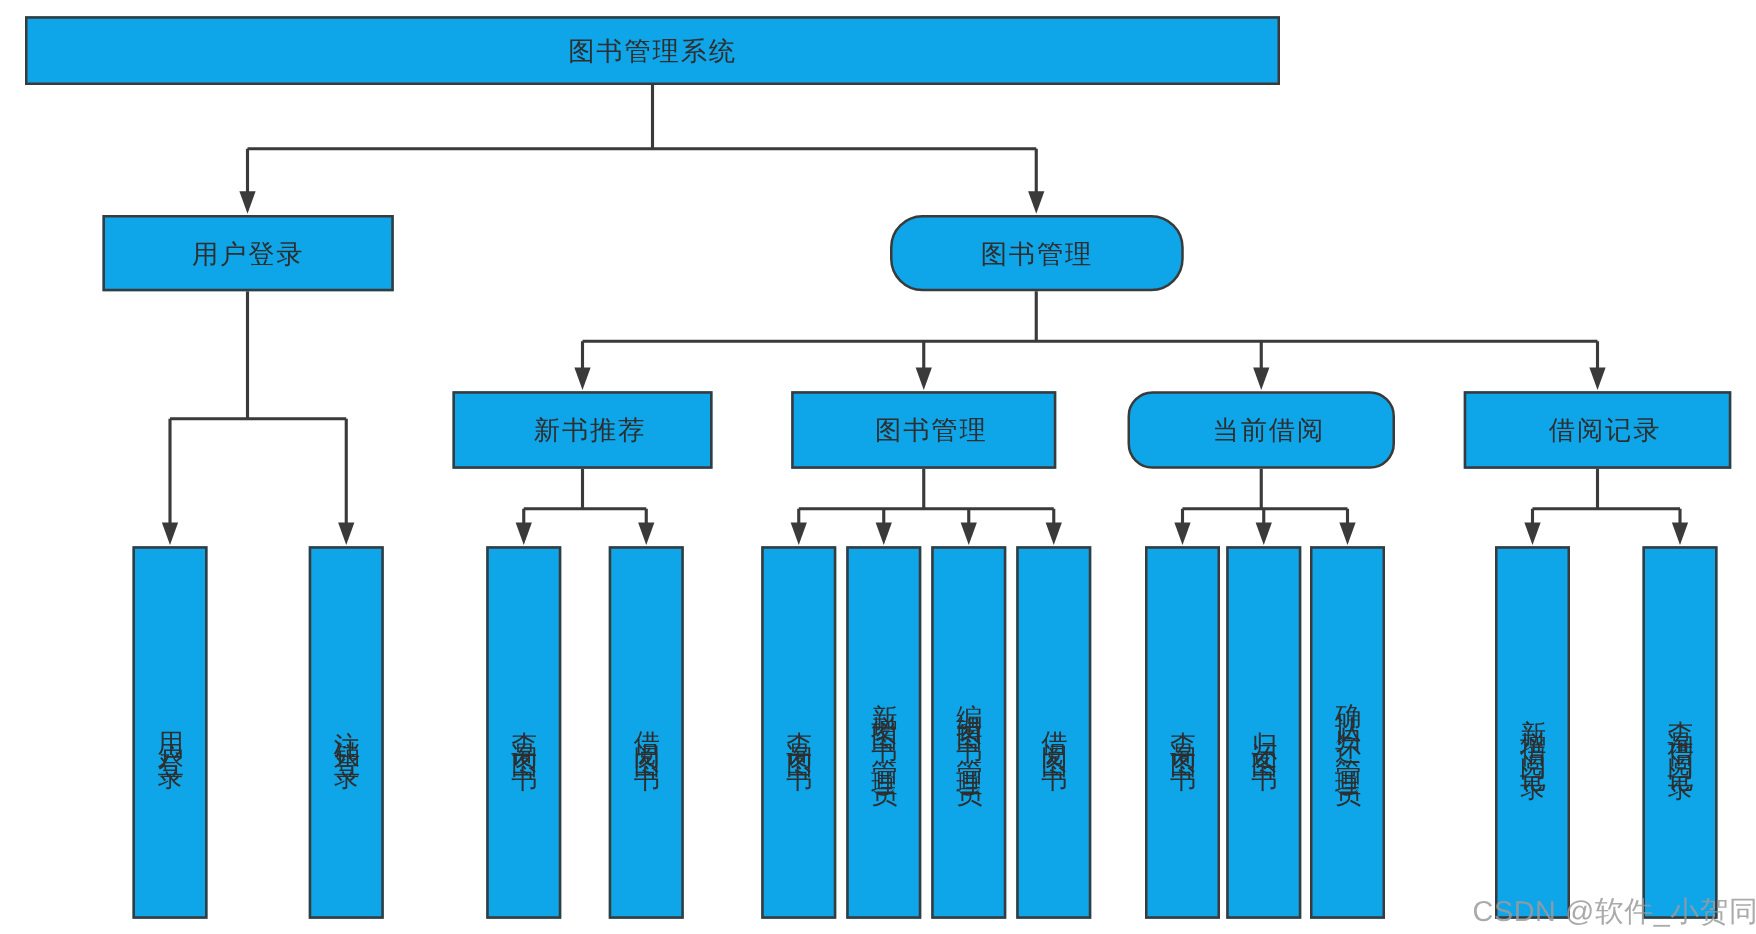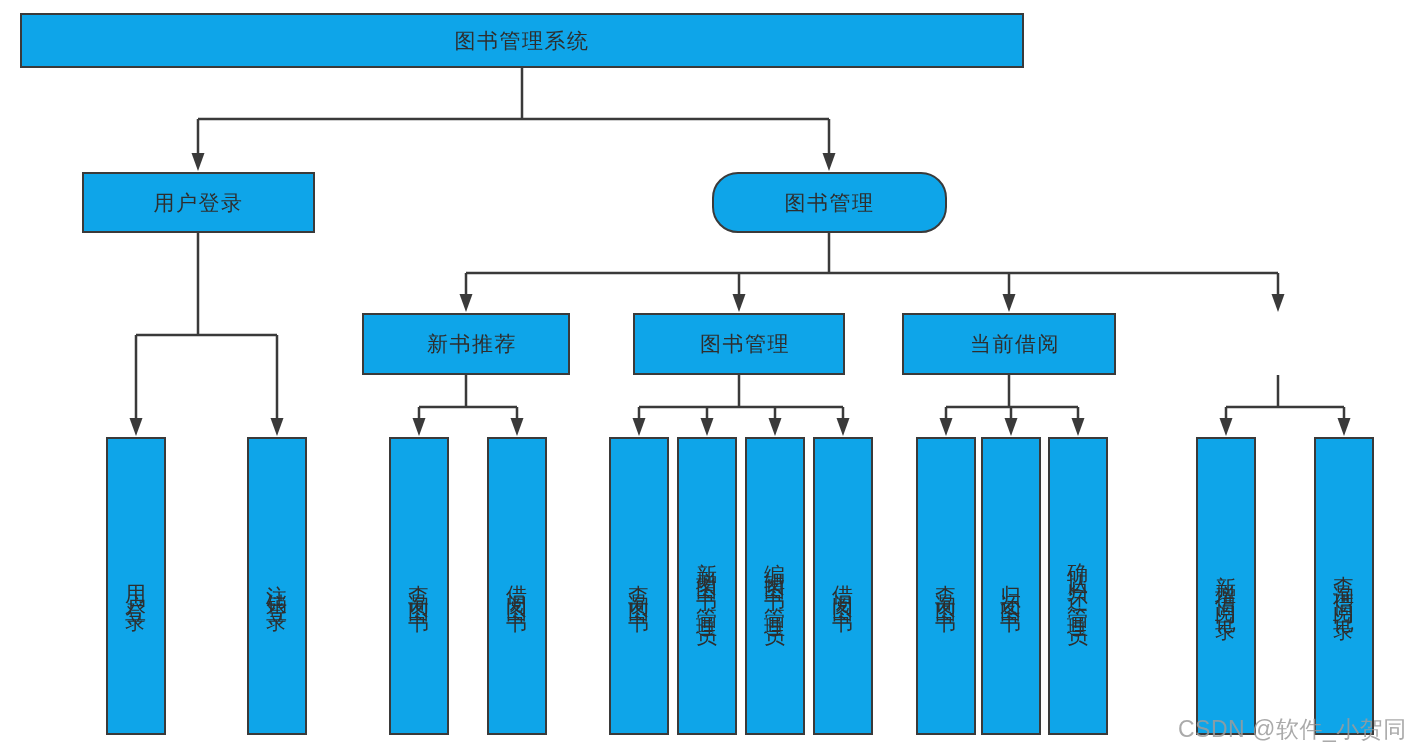--- a/index.html
+++ b/index.html
@@ -44,21 +44,21 @@
     letter-spacing: 9px;
     line-height: 1;
     white-space: nowrap;
   }
   .root-box    { left: 20px;  top: 13px;  width: 1004px; height: 55px; }
   .lvl2-a      { left: 82px;  top: 172px; width: 233px;  height: 61px; }
   .lvl2-b      { left: 712px; top: 172px; width: 235px;  height: 61px; border-radius: 26px; }
   .lvl3        { top: 313px; height: 62px; padding-left: 12px; }
   .lvl3-a      { left: 362px;  width: 208px; }
   .lvl3-b      { left: 633px;  width: 212px; }
-  .lvl3-c      { left: 902px;  width: 214px; }
+  .lvl3-c      { left: 902px;  width: 214px; border-radius: 20px; }
   .lvl3-d      { left: 1171px; width: 214px; }
   .leaf        { top: 437px; height: 298px; width: 60px; }
   .leaf-0  { left: 106px; }
   .leaf-1  { left: 247px; }
   .leaf-2  { left: 389px; }
   .leaf-3  { left: 487px; }
   .leaf-4  { left: 609px; }
   .leaf-5  { left: 677px; }
   .leaf-6  { left: 745px; }
   .leaf-7  { left: 813px; }
@@ -136,20 +136,23 @@
 
   <div class="node lvl3 lvl3-a">
     <span class="h-label">新书推荐</span>
   </div>
   <div class="node lvl3 lvl3-b">
     <span class="h-label">图书管理</span>
   </div>
   <div class="node lvl3 lvl3-c">
     <span class="h-label">当前借阅</span>
   </div>
+  <div class="node lvl3 lvl3-d">
+    <span class="h-label">借阅记录</span>
+  </div>
 
   <div class="node leaf leaf-0">
     <span class="v-label">用户登录</span>
   </div>
   <div class="node leaf leaf-1">
     <span class="v-label">注销登录</span>
   </div>
   <div class="node leaf leaf-2">
     <span class="v-label">查询图书</span>
   </div>

